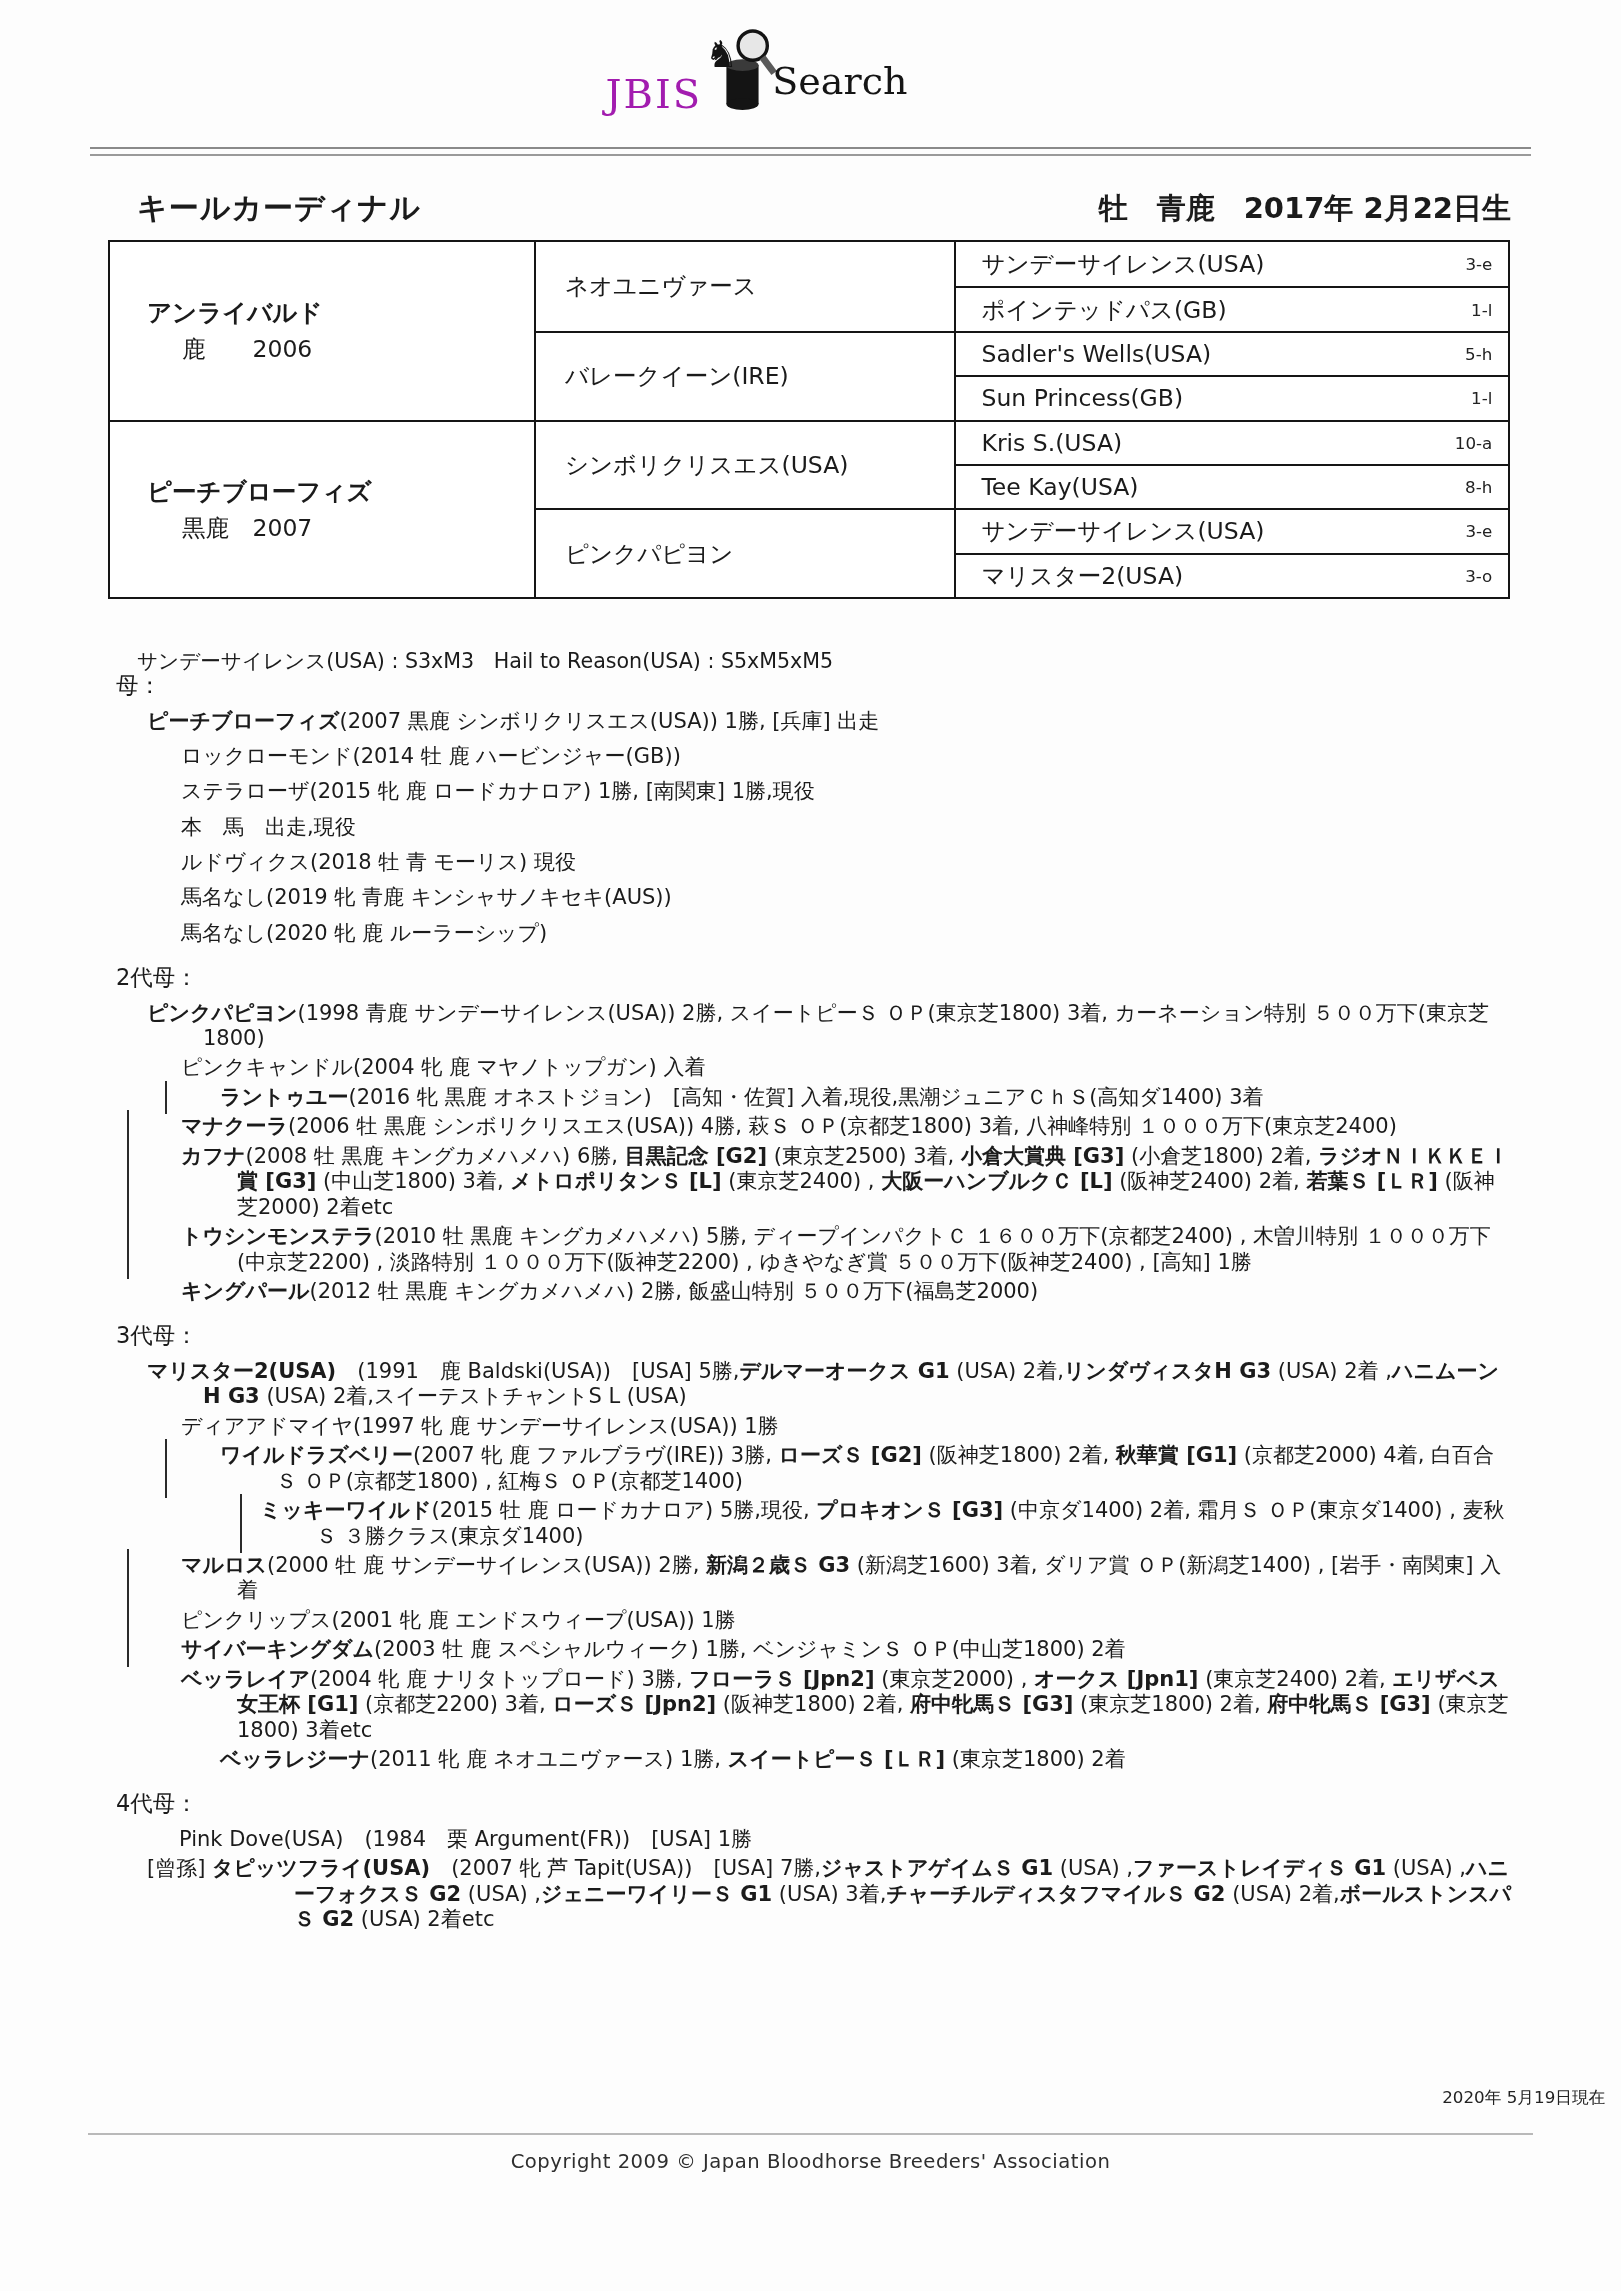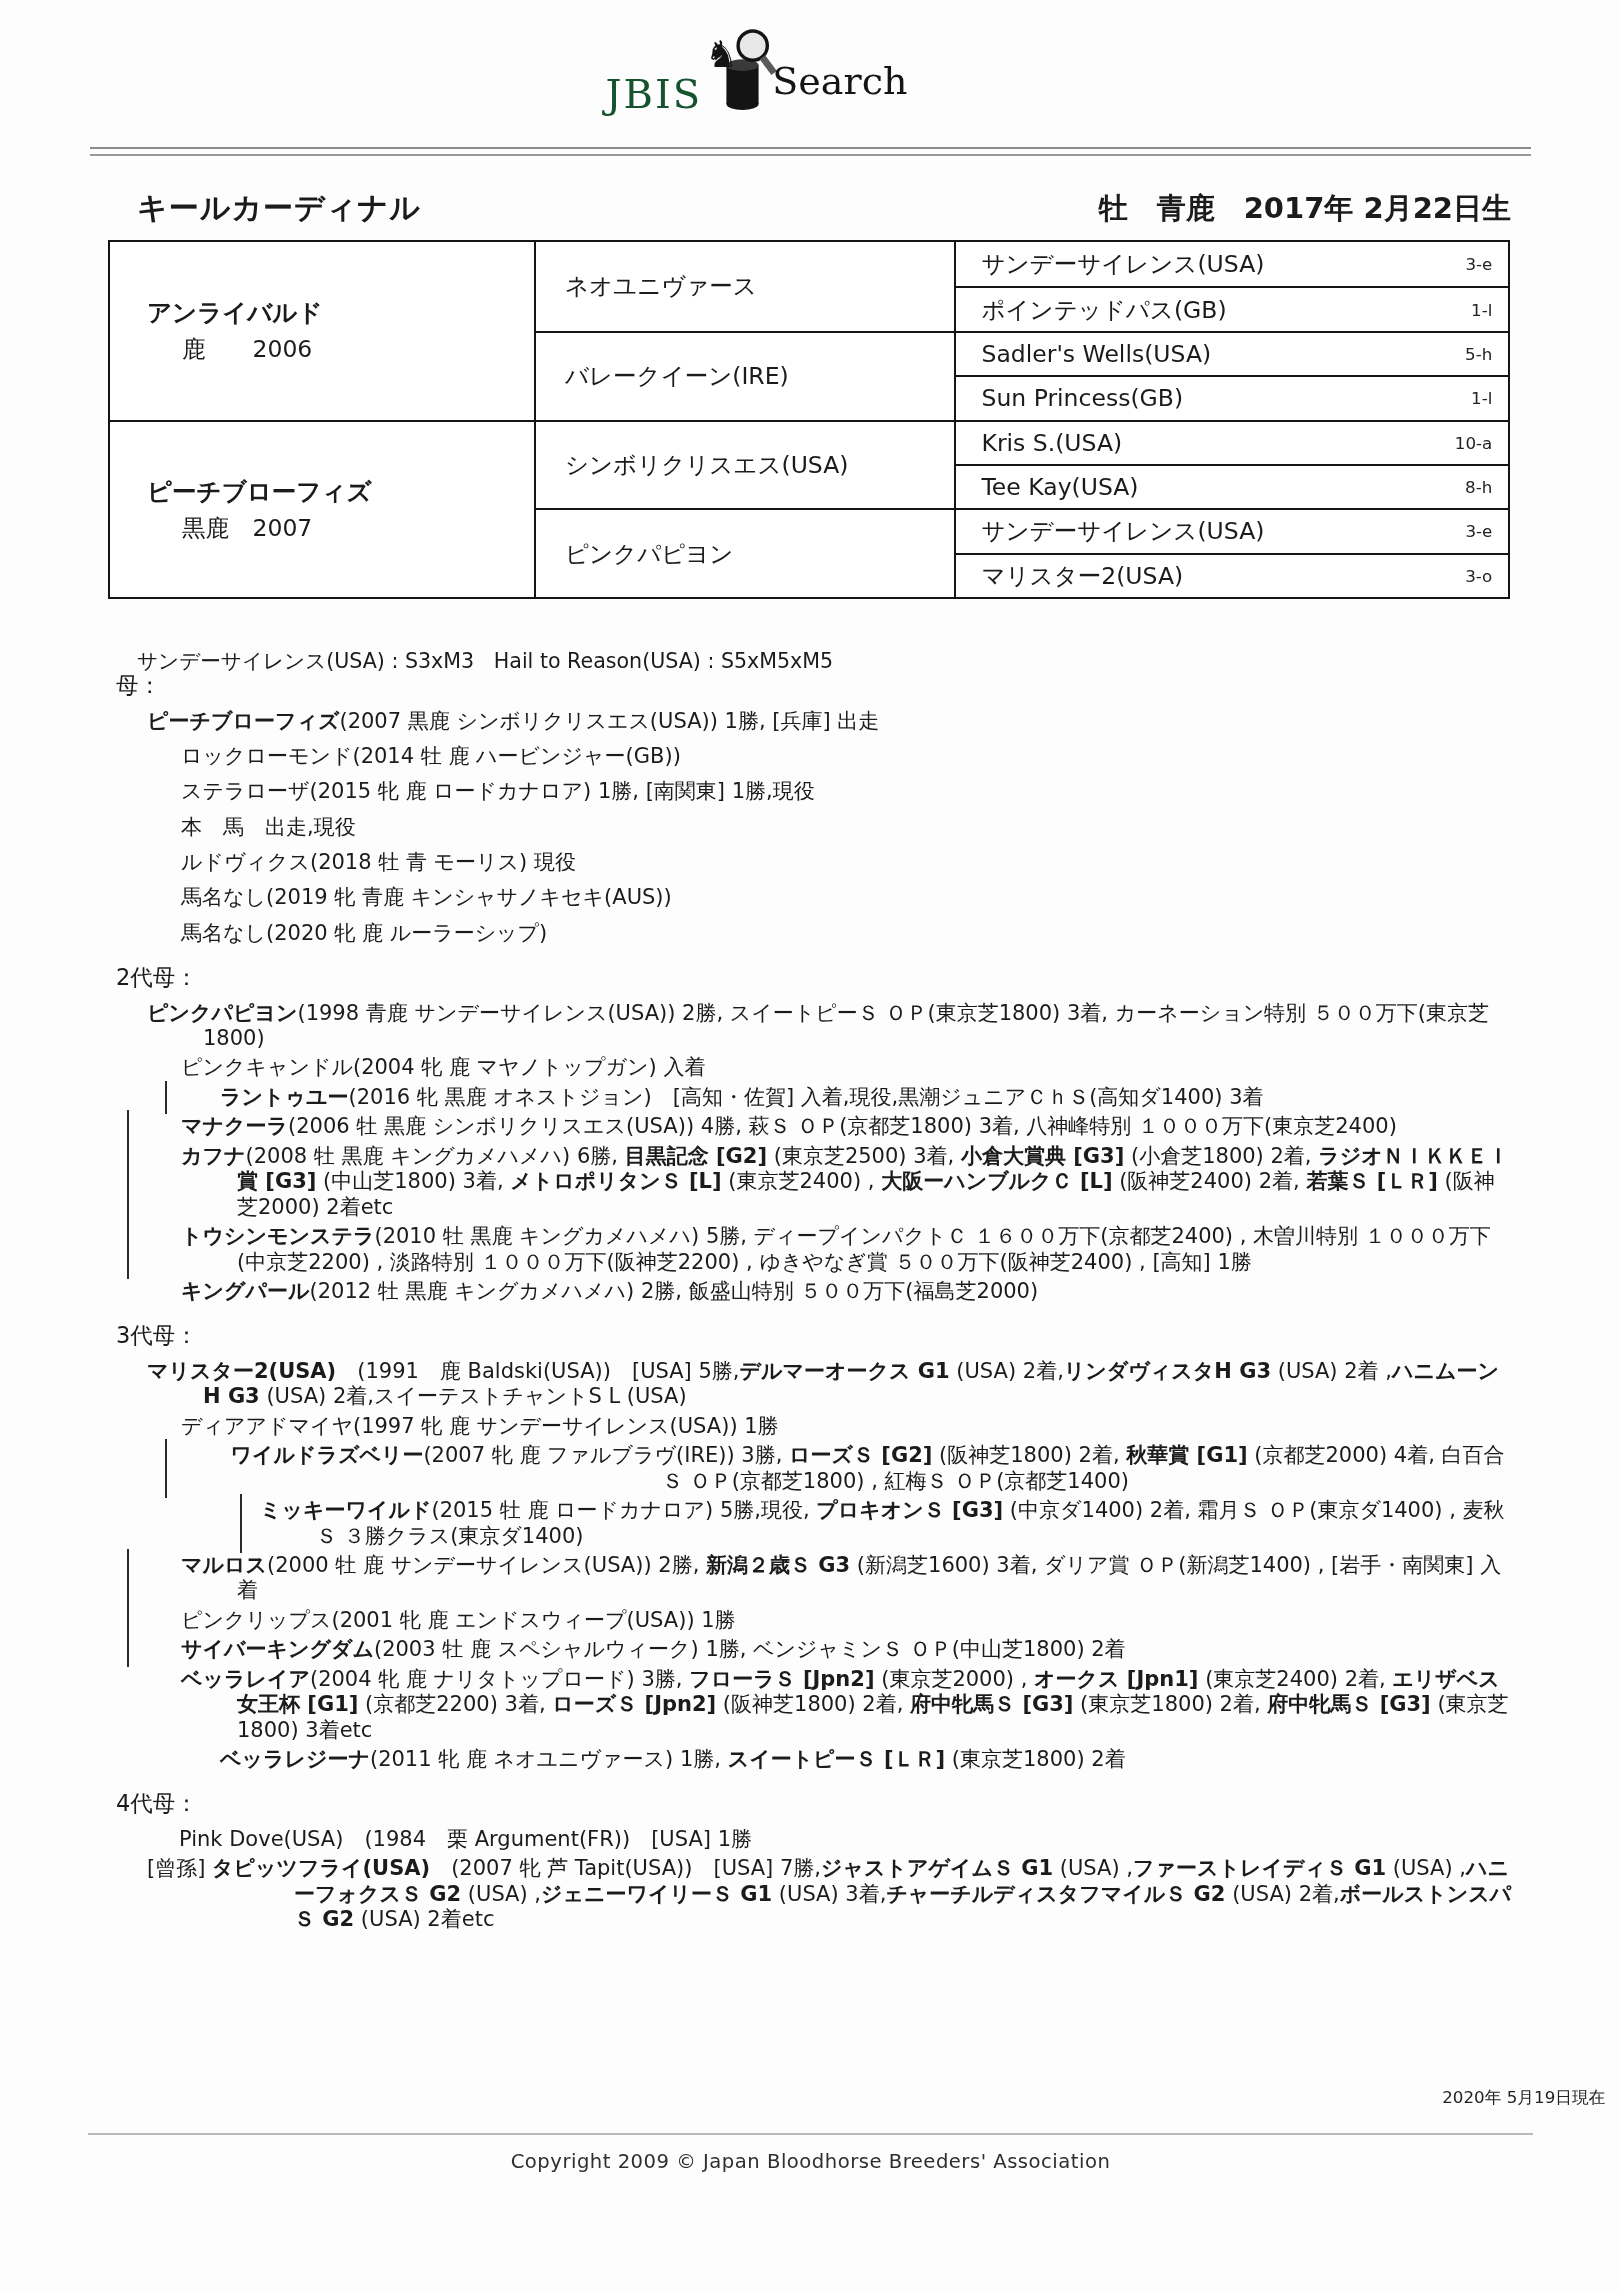--- a/index.html
+++ b/index.html
@@ -4,21 +4,21 @@
 <style>
   html,body{margin:0;padding:0;}
   body{
     width:1621px;height:2292px;position:relative;overflow:hidden;
     background:#fdfdfd;color:#1b1b1b;
     font-family:"DejaVu Sans","Liberation Sans",sans-serif;
   }
   
   .logo-wrap{position:absolute;top:25.5px;left:0;width:100%;display:flex;justify-content:center;}
   .logo{display:flex;align-items:flex-end;transform:translateX(-54px);}
-  .logo-jbis{font-family:"DejaVu Serif","Liberation Serif",serif;font-size:40px;letter-spacing:2px;color:#14532d;line-height:1;margin-bottom:3.9px;}
+  .logo-jbis{font-family:"DejaVu Serif","Liberation Serif",serif;font-size:40px;letter-spacing:2px;color:#a21caf;line-height:1;margin-bottom:3.9px;}
   .logo-search{font-family:"DejaVu Serif","Liberation Serif",serif;font-size:38px;color:#151515;line-height:1;margin-bottom:18px;margin-left:-5.9px;}
   .logo-icon{margin:0 -2px 0 2px;}
   
   .rule-double{position:absolute;top:147px;left:90px;right:90px;height:4.9px;
     border-top:2px solid #8a8a8a;border-bottom:2px solid #9a9a9a;}
   .rule-footer{position:absolute;top:2133px;left:88px;right:88px;border-top:2px solid #b9b9b9;}
   
   .title-row{position:absolute;top:188px;left:0;right:0;display:flex;justify-content:space-between;
     padding:0 110px 0 137px;align-items:baseline;}
   .horse-name{font-size:30px;font-weight:700;letter-spacing:1px;}
@@ -155,21 +155,21 @@
       <div class="entry" style="padding-left: 276px; text-indent: -56px;"><span class="tree-bar" style="left: 165px;"></span><span class="bd">ラントゥユー</span><span>(2016 牝 黒鹿 オネストジョン)　[高知・佐賀] 入着,現役,黒潮ジュニアＣｈＳ(高知ダ1400) 3着</span></div>
       <div class="entry" style="padding-left: 237px; text-indent: -56px;"><span class="tree-bar" style="left: 127px;"></span><span class="bd">マナクーラ</span><span>(2006 牡 黒鹿 シンボリクリスエス(USA)) 4勝, 萩Ｓ ＯＰ(京都芝1800) 3着, 八神峰特別 １０００万下(東京芝2400)</span></div>
       <div class="entry" style="padding-left: 237px; text-indent: -56px;"><span class="tree-bar" style="left: 127px;"></span><span class="bd">カフナ</span><span>(2008 牡 黒鹿 キングカメハメハ) 6勝, </span><span class="bd">目黒記念 [G2]</span><span> (東京芝2500) 3着, </span><span class="bd">小倉大賞典 [G3]</span><span> (小倉芝1800) 2着, </span><span class="bd">ラジオＮＩＫＫＥＩ賞 [G3]</span><span> (中山芝1800) 3着, </span><span class="bd">メトロポリタンＳ [L]</span><span> (東京芝2400) , </span><span class="bd">大阪ーハンブルクＣ [L]</span><span> (阪神芝2400) 2着, </span><span class="bd">若葉Ｓ [ＬＲ]</span><span> (阪神芝2000) 2着etc</span></div>
       <div class="entry" style="padding-left: 237px; text-indent: -56px;"><span class="tree-bar" style="left: 127px;"></span><span class="bd">トウシンモンステラ</span><span>(2010 牡 黒鹿 キングカメハメハ) 5勝, ディープインパクトＣ １６００万下(京都芝2400) , 木曽川特別 １０００万下(中京芝2200) , 淡路特別 １０００万下(阪神芝2200) , ゆきやなぎ賞 ５００万下(阪神芝2400) , [高知] 1勝</span></div>
       <div class="entry" style="padding-left: 237px; text-indent: -56px;"><span class="bd">キングパール</span><span>(2012 牡 黒鹿 キングカメハメハ) 2勝, 飯盛山特別 ５００万下(福島芝2000)</span></div>
     </div>
     <div class="section sec-granddam3">
       <div class="sec-heading">3代母：</div>
       <div class="entry" style="padding-left: 203px; text-indent: -56px;"><span class="bd">マリスター2(USA)</span><span>　(1991　鹿 Baldski(USA))　[USA] 5勝,</span><span class="bd">デルマーオークス G1</span><span> (USA) 2着,</span><span class="bd">リンダヴィスタH G3</span><span> (USA) 2着 ,</span><span class="bd">ハニムーンH G3</span><span> (USA) 2着,スイーテストチャントS L (USA)</span></div>
       <div class="entry" style="padding-left: 237px; text-indent: -56px;"><span>ディアアドマイヤ(1997 牝 鹿 サンデーサイレンス(USA)) 1勝</span></div>
-      <div class="entry" style="padding-left: 276px; text-indent: -56px; text-align: center;"><span class="tree-bar" style="left: 165px;"></span><span class="bd">ワイルドラズベリー</span><span>(2007 牝 鹿 ファルブラヴ(IRE)) 3勝, </span><span class="bd">ローズＳ [G2]</span><span> (阪神芝1800) 2着, </span><span class="bd">秋華賞 [G1]</span><span> (京都芝2000) 4着, 白百合Ｓ ＯＰ(京都芝1800) , 紅梅Ｓ ＯＰ(京都芝1400)</span></div>
+      <div class="entry" style="padding-left: 276px; text-indent: -56px;"><span class="tree-bar" style="left: 165px;"></span><span class="bd">ワイルドラズベリー</span><span>(2007 牝 鹿 ファルブラヴ(IRE)) 3勝, </span><span class="bd">ローズＳ [G2]</span><span> (阪神芝1800) 2着, </span><span class="bd">秋華賞 [G1]</span><span> (京都芝2000) 4着, 白百合Ｓ ＯＰ(京都芝1800) , 紅梅Ｓ ＯＰ(京都芝1400)</span></div>
       <div class="entry" style="padding-left: 316px; text-indent: -56px;"><span class="tree-bar" style="left: 240px;"></span><span class="bd">ミッキーワイルド</span><span>(2015 牡 鹿 ロードカナロア) 5勝,現役, </span><span class="bd">プロキオンＳ [G3]</span><span> (中京ダ1400) 2着, 霜月Ｓ ＯＰ(東京ダ1400) , 麦秋Ｓ ３勝クラス(東京ダ1400)</span></div>
       <div class="entry" style="padding-left: 237px; text-indent: -56px;"><span class="tree-bar" style="left: 127px;"></span><span class="bd">マルロス</span><span>(2000 牡 鹿 サンデーサイレンス(USA)) 2勝, </span><span class="bd">新潟２歳Ｓ G3</span><span> (新潟芝1600) 3着, ダリア賞 ＯＰ(新潟芝1400) , [岩手・南関東] 入着</span></div>
       <div class="entry" style="padding-left: 237px; text-indent: -56px;"><span class="tree-bar" style="left: 127px;"></span><span>ピンクリップス(2001 牝 鹿 エンドスウィープ(USA)) 1勝</span></div>
       <div class="entry" style="padding-left: 237px; text-indent: -56px;"><span class="tree-bar" style="left: 127px;"></span><span class="bd">サイバーキングダム</span><span>(2003 牡 鹿 スペシャルウィーク) 1勝, ベンジャミンＳ ＯＰ(中山芝1800) 2着</span></div>
       <div class="entry" style="padding-left: 237px; text-indent: -56px;"><span class="bd">ベッラレイア</span><span>(2004 牝 鹿 ナリタトップロード) 3勝, </span><span class="bd">フローラＳ [Jpn2]</span><span> (東京芝2000) , </span><span class="bd">オークス [Jpn1]</span><span> (東京芝2400) 2着, </span><span class="bd">エリザベス女王杯 [G1]</span><span> (京都芝2200) 3着, </span><span class="bd">ローズＳ [Jpn2]</span><span> (阪神芝1800) 2着, </span><span class="bd">府中牝馬Ｓ [G3]</span><span> (東京芝1800) 2着, </span><span class="bd">府中牝馬Ｓ [G3]</span><span> (東京芝1800) 3着etc</span></div>
       <div class="entry" style="padding-left: 276px; text-indent: -56px;"><span class="bd">ベッラレジーナ</span><span>(2011 牝 鹿 ネオユニヴァース) 1勝, </span><span class="bd">スイートピーＳ [ＬＲ]</span><span> (東京芝1800) 2着</span></div>
     </div>
     <div class="section sec-granddam4">
       <div class="sec-heading">4代母：</div>
       <div class="entry" style="padding-left: 203px; text-indent: -56px; margin-left: 32px;"><span>Pink Dove(USA)　(1984　栗 Argument(FR))　[USA] 1勝</span></div>

